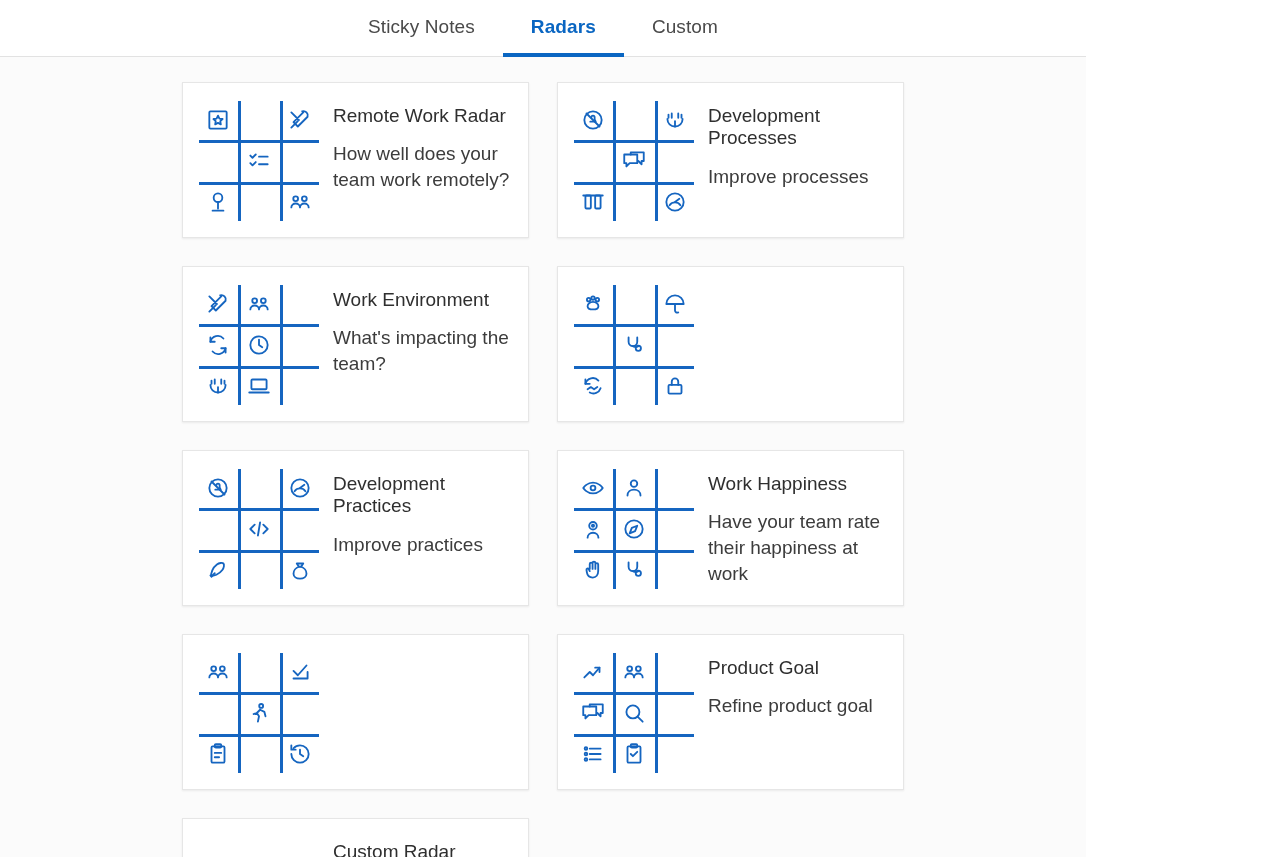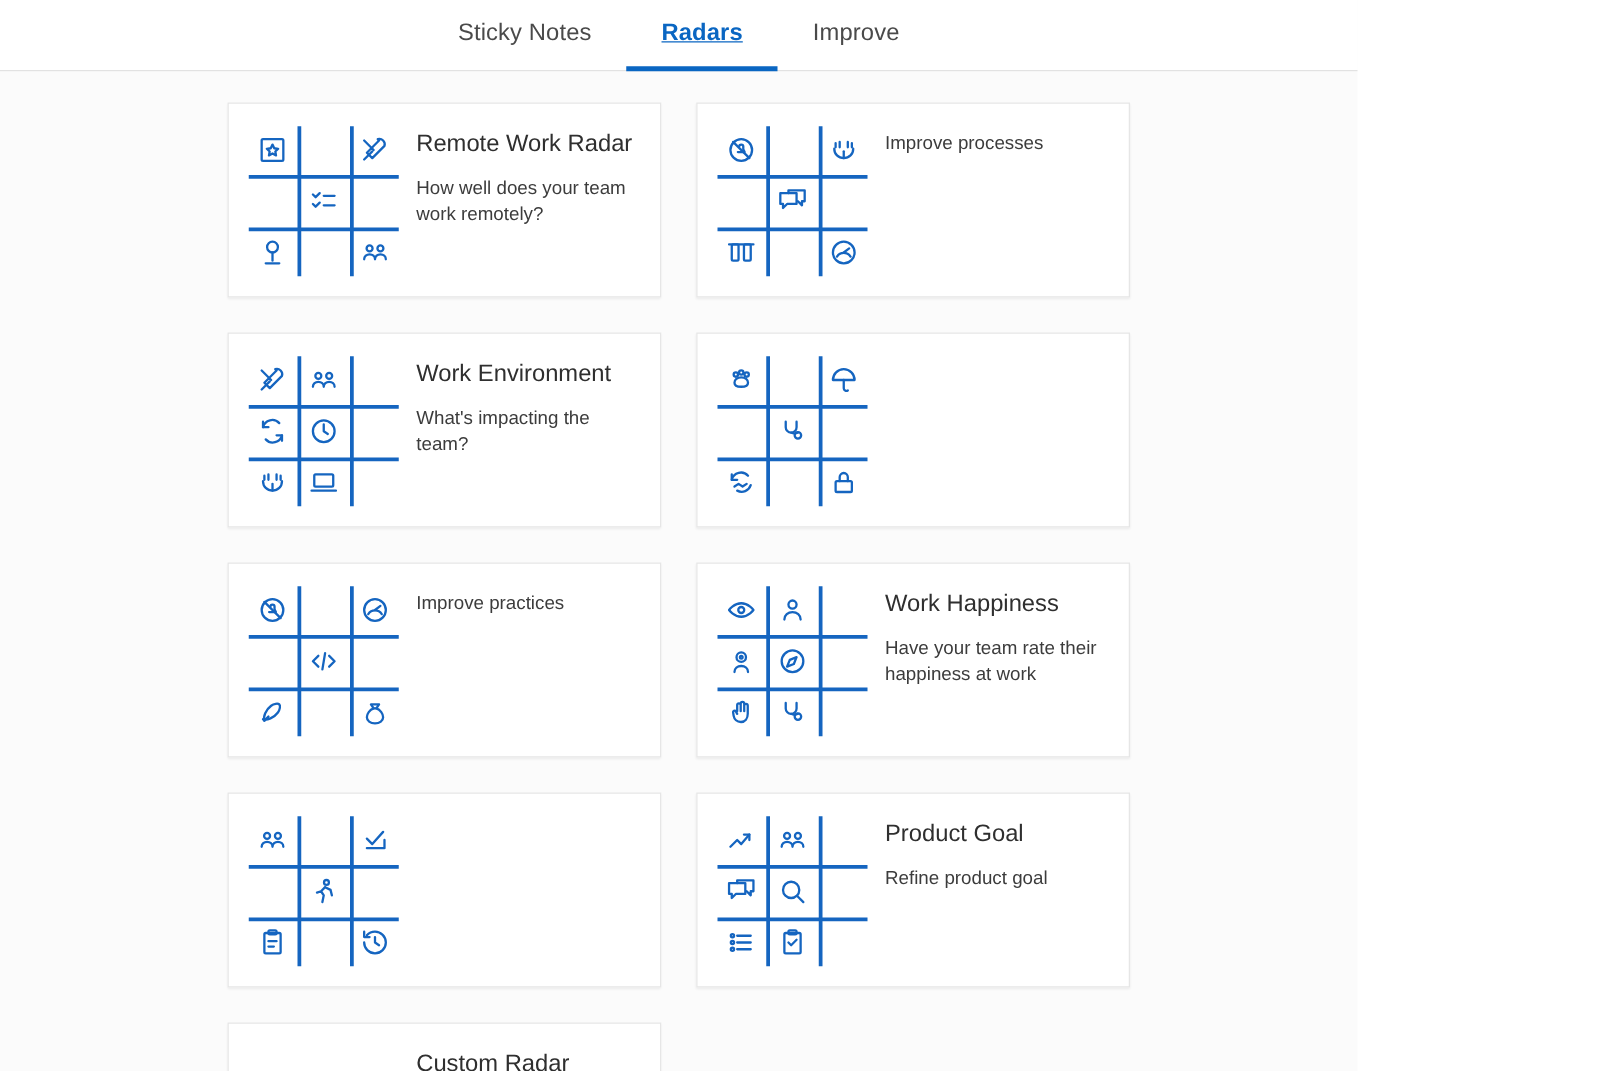--- a/index.html
+++ b/index.html
@@ -38,21 +38,20 @@
     color: #4a4a4a;
     cursor: pointer;
     border-bottom: 4px solid transparent;
     margin-bottom: -1px;
     letter-spacing: .1px;
   }
   .tab.active {
     color: #0a66c2;
     border-bottom-color: #0a66c2;
     font-weight: 700;
-    text-decoration: underline;
   }
 
   
   .content {
     height: 800px;
     overflow: hidden;
     padding-top: 25px;
   }
   .grid {
     width: 722px;
@@ -120,42 +119,42 @@
   .card-text { padding-top: 6px; }
   .card-title {
     font-size: 19px;
     color: #2f2f2f;
     line-height: 1.18;
     margin: 0 0 14px 0;
     font-weight: 400;
     max-width: 200px;
   }
   .card-desc {
-    font-size: 15px;
+    font-size: 19px;
     color: #3c3c3c;
     line-height: 1.35;
     margin: 0;
     max-width: 190px;
   }
   .last-row { grid-column: 1 / 2; }
 </style>
 </head>
 <body>
 
 <div class="app">
 
   <div class="tabbar">
     <div class="tab">
       <span>Sticky Notes</span>
     </div>
     <div class="tab active">
       <span>Radars</span>
     </div>
     <div class="tab">
-      <span>Improve</span>
+      <span>Custom</span>
     </div>
   </div>
 
   <div class="content">
     <div class="grid">
 
       <div class="card">
         <div class="card-body">
           <div class="thumb">
             <div class="hline1"></div>
@@ -260,20 +259,21 @@
                 <span class="ico">
                   <svg viewBox="0 0 24 24">
                     <circle cx="12" cy="12" r="8"></circle>
                     <path d="M12 12l4-3"></path>
                     <path d="M7 15a6 6 0 0110 0"></path>
                   </svg>
                 </span>
               </div>
           </div>
           <div class="card-text">
+            <p class="card-title">Development Processes</p>
             <p class="card-desc">Improve processes</p>
           </div>
         </div>
       </div>
 
       <div class="card">
         <div class="card-body">
           <div class="thumb">
             <div class="hline1"></div>
               <div class="hline2"></div>
@@ -441,20 +441,21 @@
             <div class="cell">
                 <span class="ico">
                   <svg viewBox="0 0 24 24">
                     <path d="M9 6h6l-2 3h-2z"></path>
                     <path d="M13 9c3 1 5 4 5 6.5S15.5 20 12 20s-6-2-6-4.5S8 10 11 9"></path>
                   </svg>
                 </span>
               </div>
           </div>
           <div class="card-text">
+            <p class="card-title">Development Practices</p>
             <p class="card-desc">Improve practices</p>
           </div>
         </div>
       </div>
 
       <div class="card">
         <div class="card-body">
           <div class="thumb">
             <div class="hline1"></div>
               <div class="hline2"></div>

